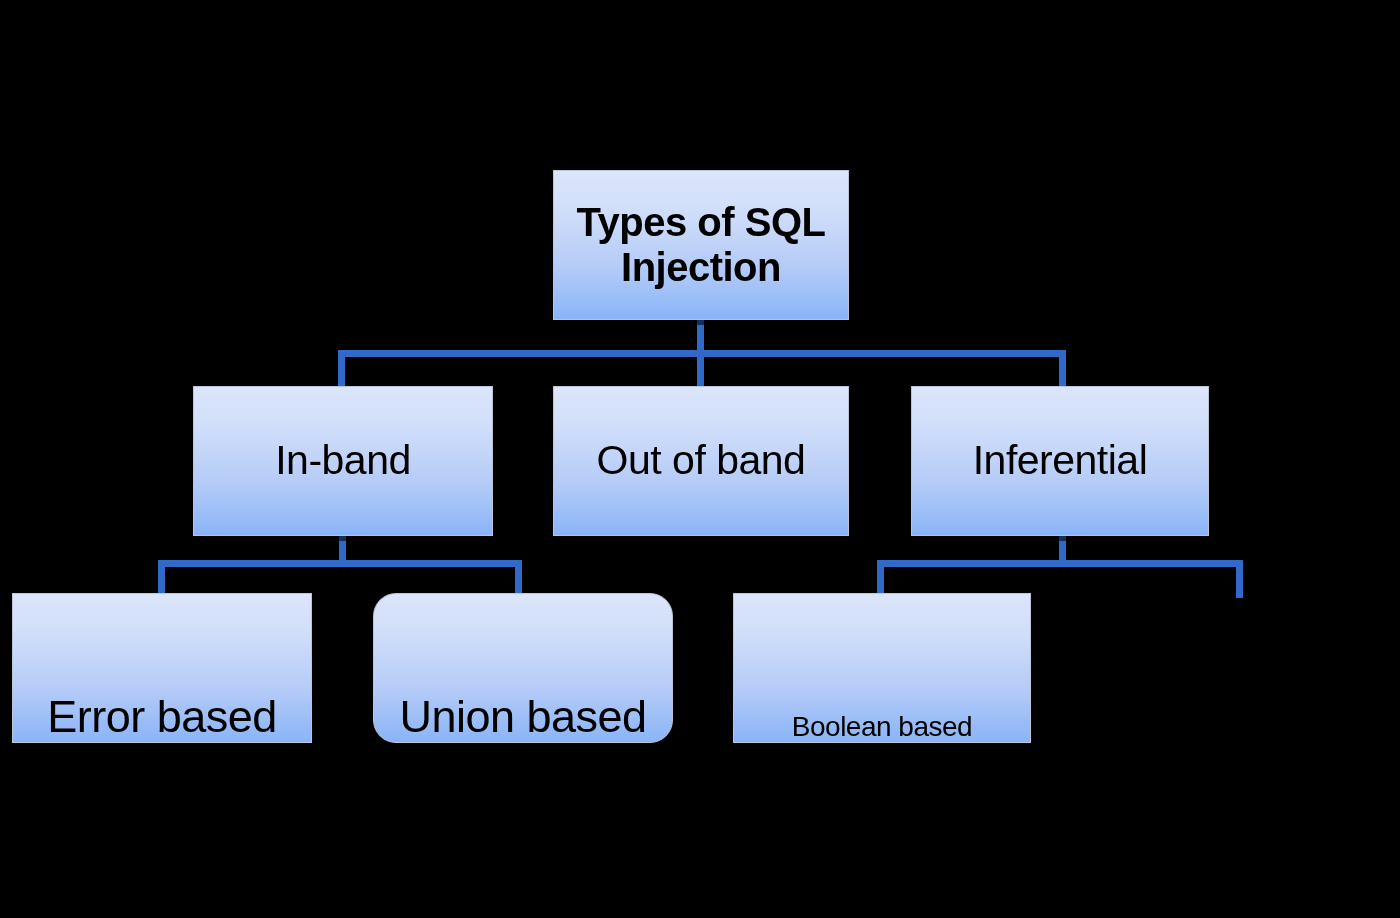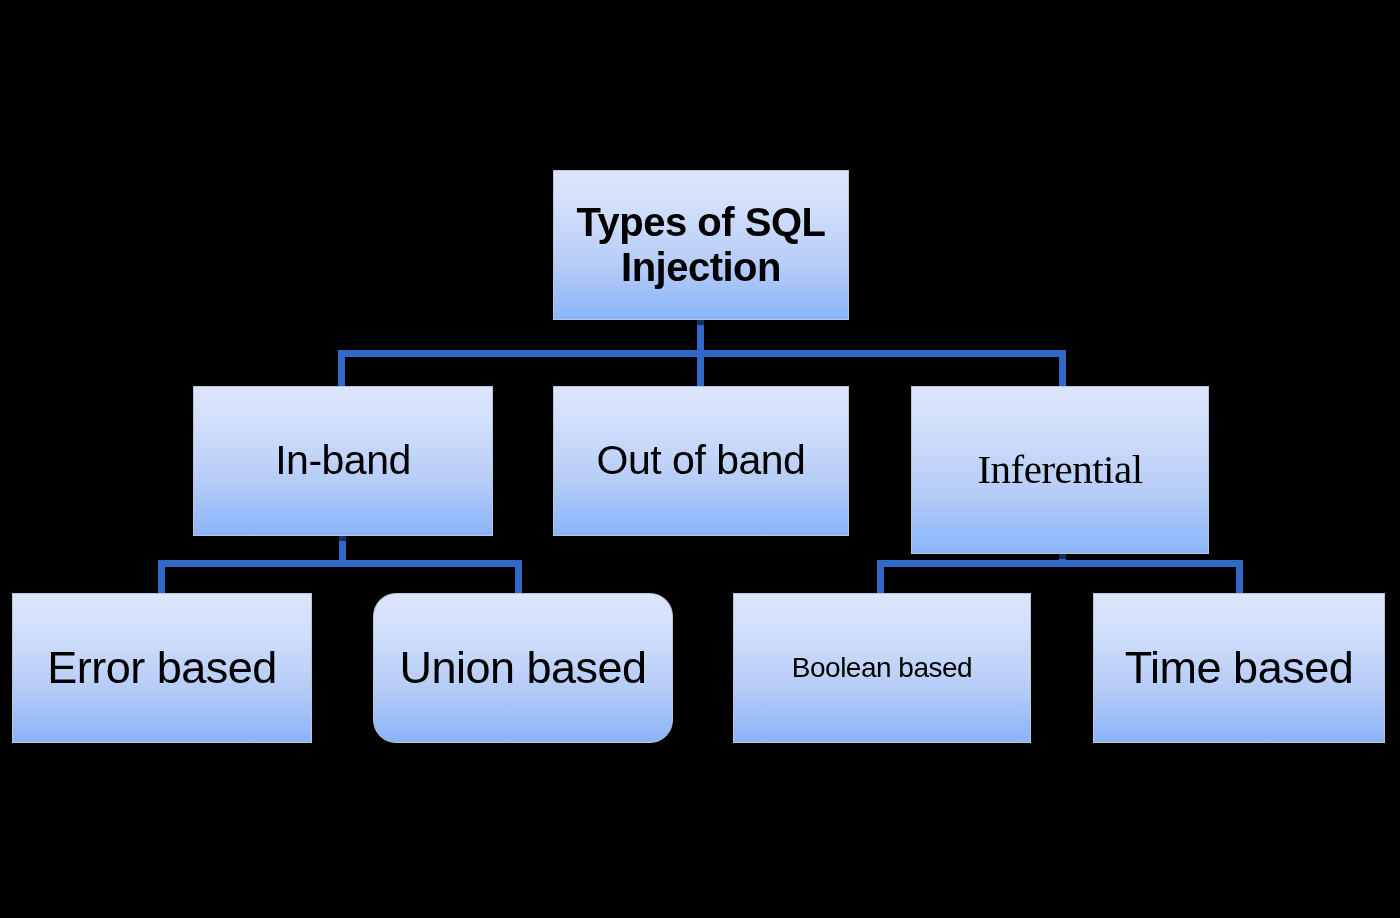--- a/index.html
+++ b/index.html
@@ -47,21 +47,21 @@
     display: block;
     width: 100%;
     line-height: 1.12;
     letter-spacing: -0.5px;
     padding: 0 6px;
     box-sizing: border-box;
   }
 
   .node.root { font-weight: 700; font-size: 40px; letter-spacing: 0px; }
   .node.level2 { font-weight: 400; font-size: 41px; }
-  .node.level3 { font-weight: 400; font-size: 45px; }
+  .node.level3 { font-weight: 400; font-size: 45px; align-items: flex-end; }
   .node.level3.wrap { font-size: 28px; }
 </style>
 </head>
 <body>
 
 <div id="canvas">
 
   <div class="conn v" style="left:697px; top:318px; height:38px;"></div>
   <div class="conn h" style="left:338px; top:350px; width:728px;"></div>
   <div class="conn v" style="left:338px; top:350px; height:40px;"></div>
@@ -81,30 +81,27 @@
   <div class="node root" style="left:553px; top:170px; width:296px; height:150px;">
     <span class="label">Types of SQL Injection</span>
   </div>
 
   <div class="node level2" style="left:193px; top:386px; width:300px; height:150px;">
     <span class="label">In-band</span>
   </div>
   <div class="node level2" style="left:553px; top:386px; width:296px; height:150px;">
     <span class="label">Out of band</span>
   </div>
-  <div class="node level2" style="left:911px; top:386px; width:298px; height:168px;font-family:Liberation Serif, serif;">
+  <div class="node level2" style="left:911px; top:386px; width:298px; height:150px;">
     <span class="label">Inferential</span>
   </div>
 
   <div class="node level3" style="left:12px; top:593px; width:300px; height:150px;">
     <span class="label">Error based</span>
   </div>
   <div class="node level3" style="left:373px; top:593px; width:300px; height:150px;border-radius:23px;">
     <span class="label">Union based</span>
   </div>
   <div class="node level3 wrap" style="left:733px; top:593px; width:298px; height:150px;">
     <span class="label">Boolean based</span>
   </div>
-  <div class="node level3" style="left:1093px; top:593px; width:292px; height:150px;">
-    <span class="label">Time based</span>
-  </div>
 
 </div>
 
 </body></html>

